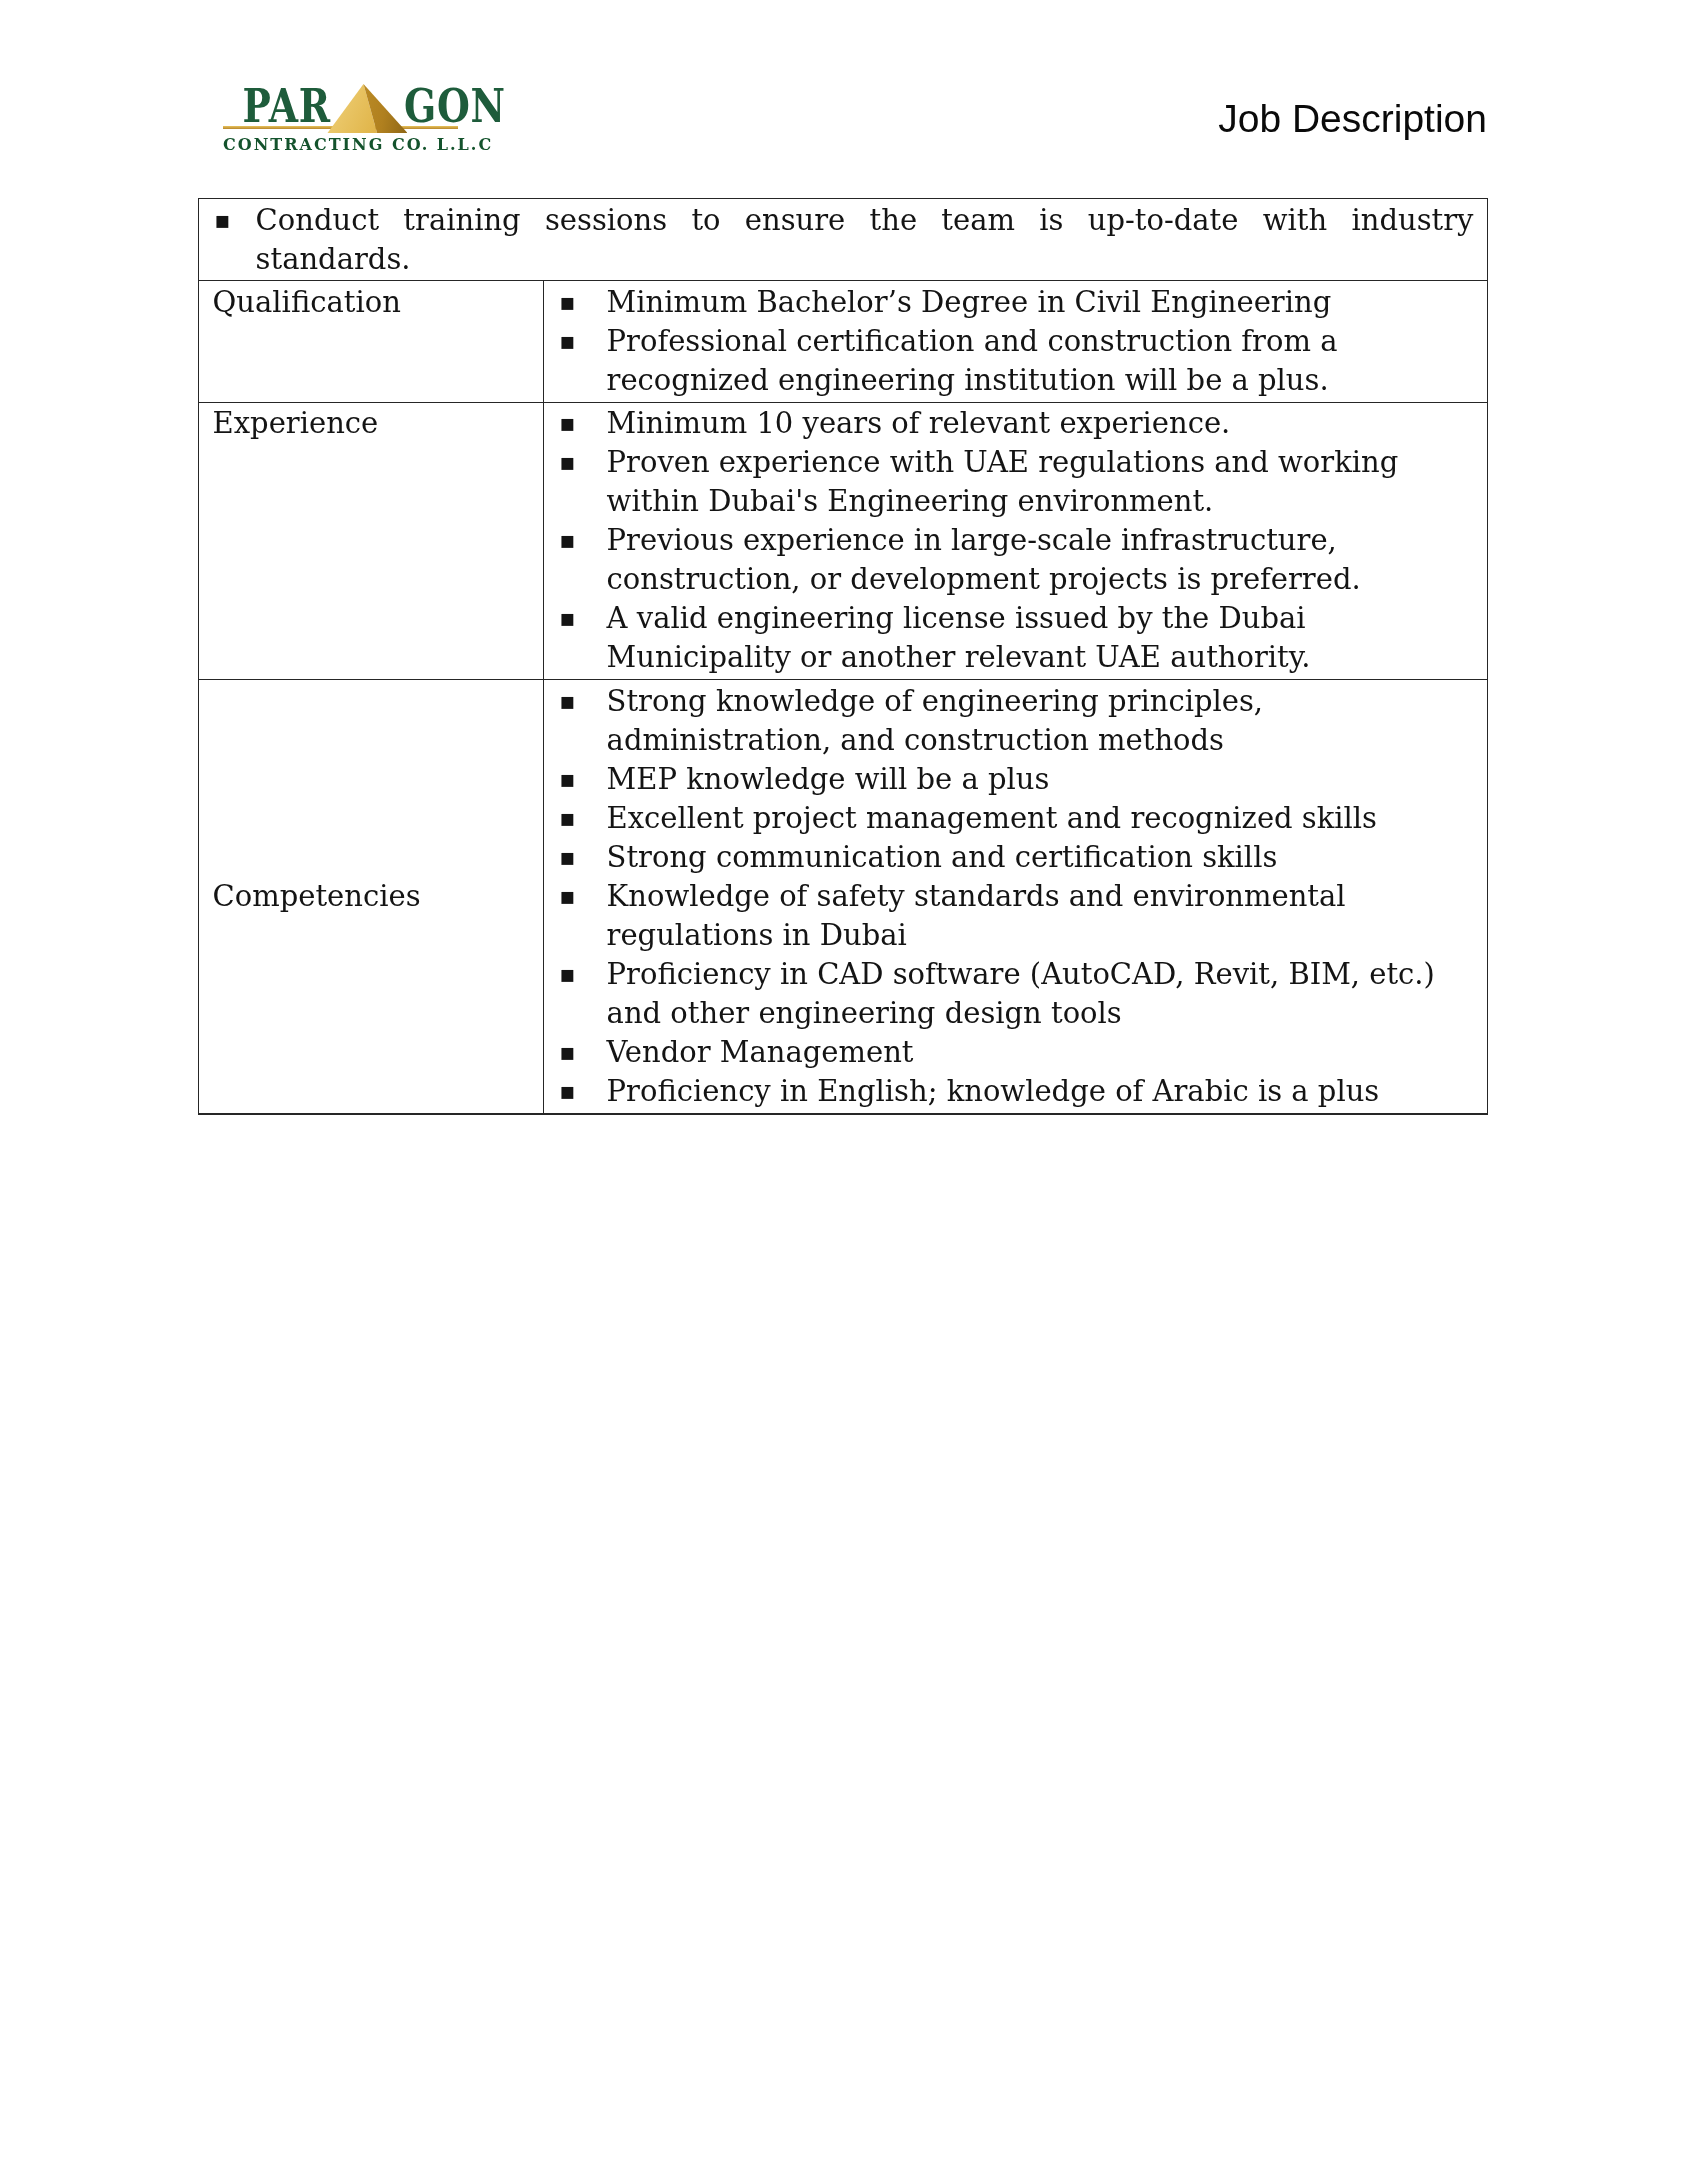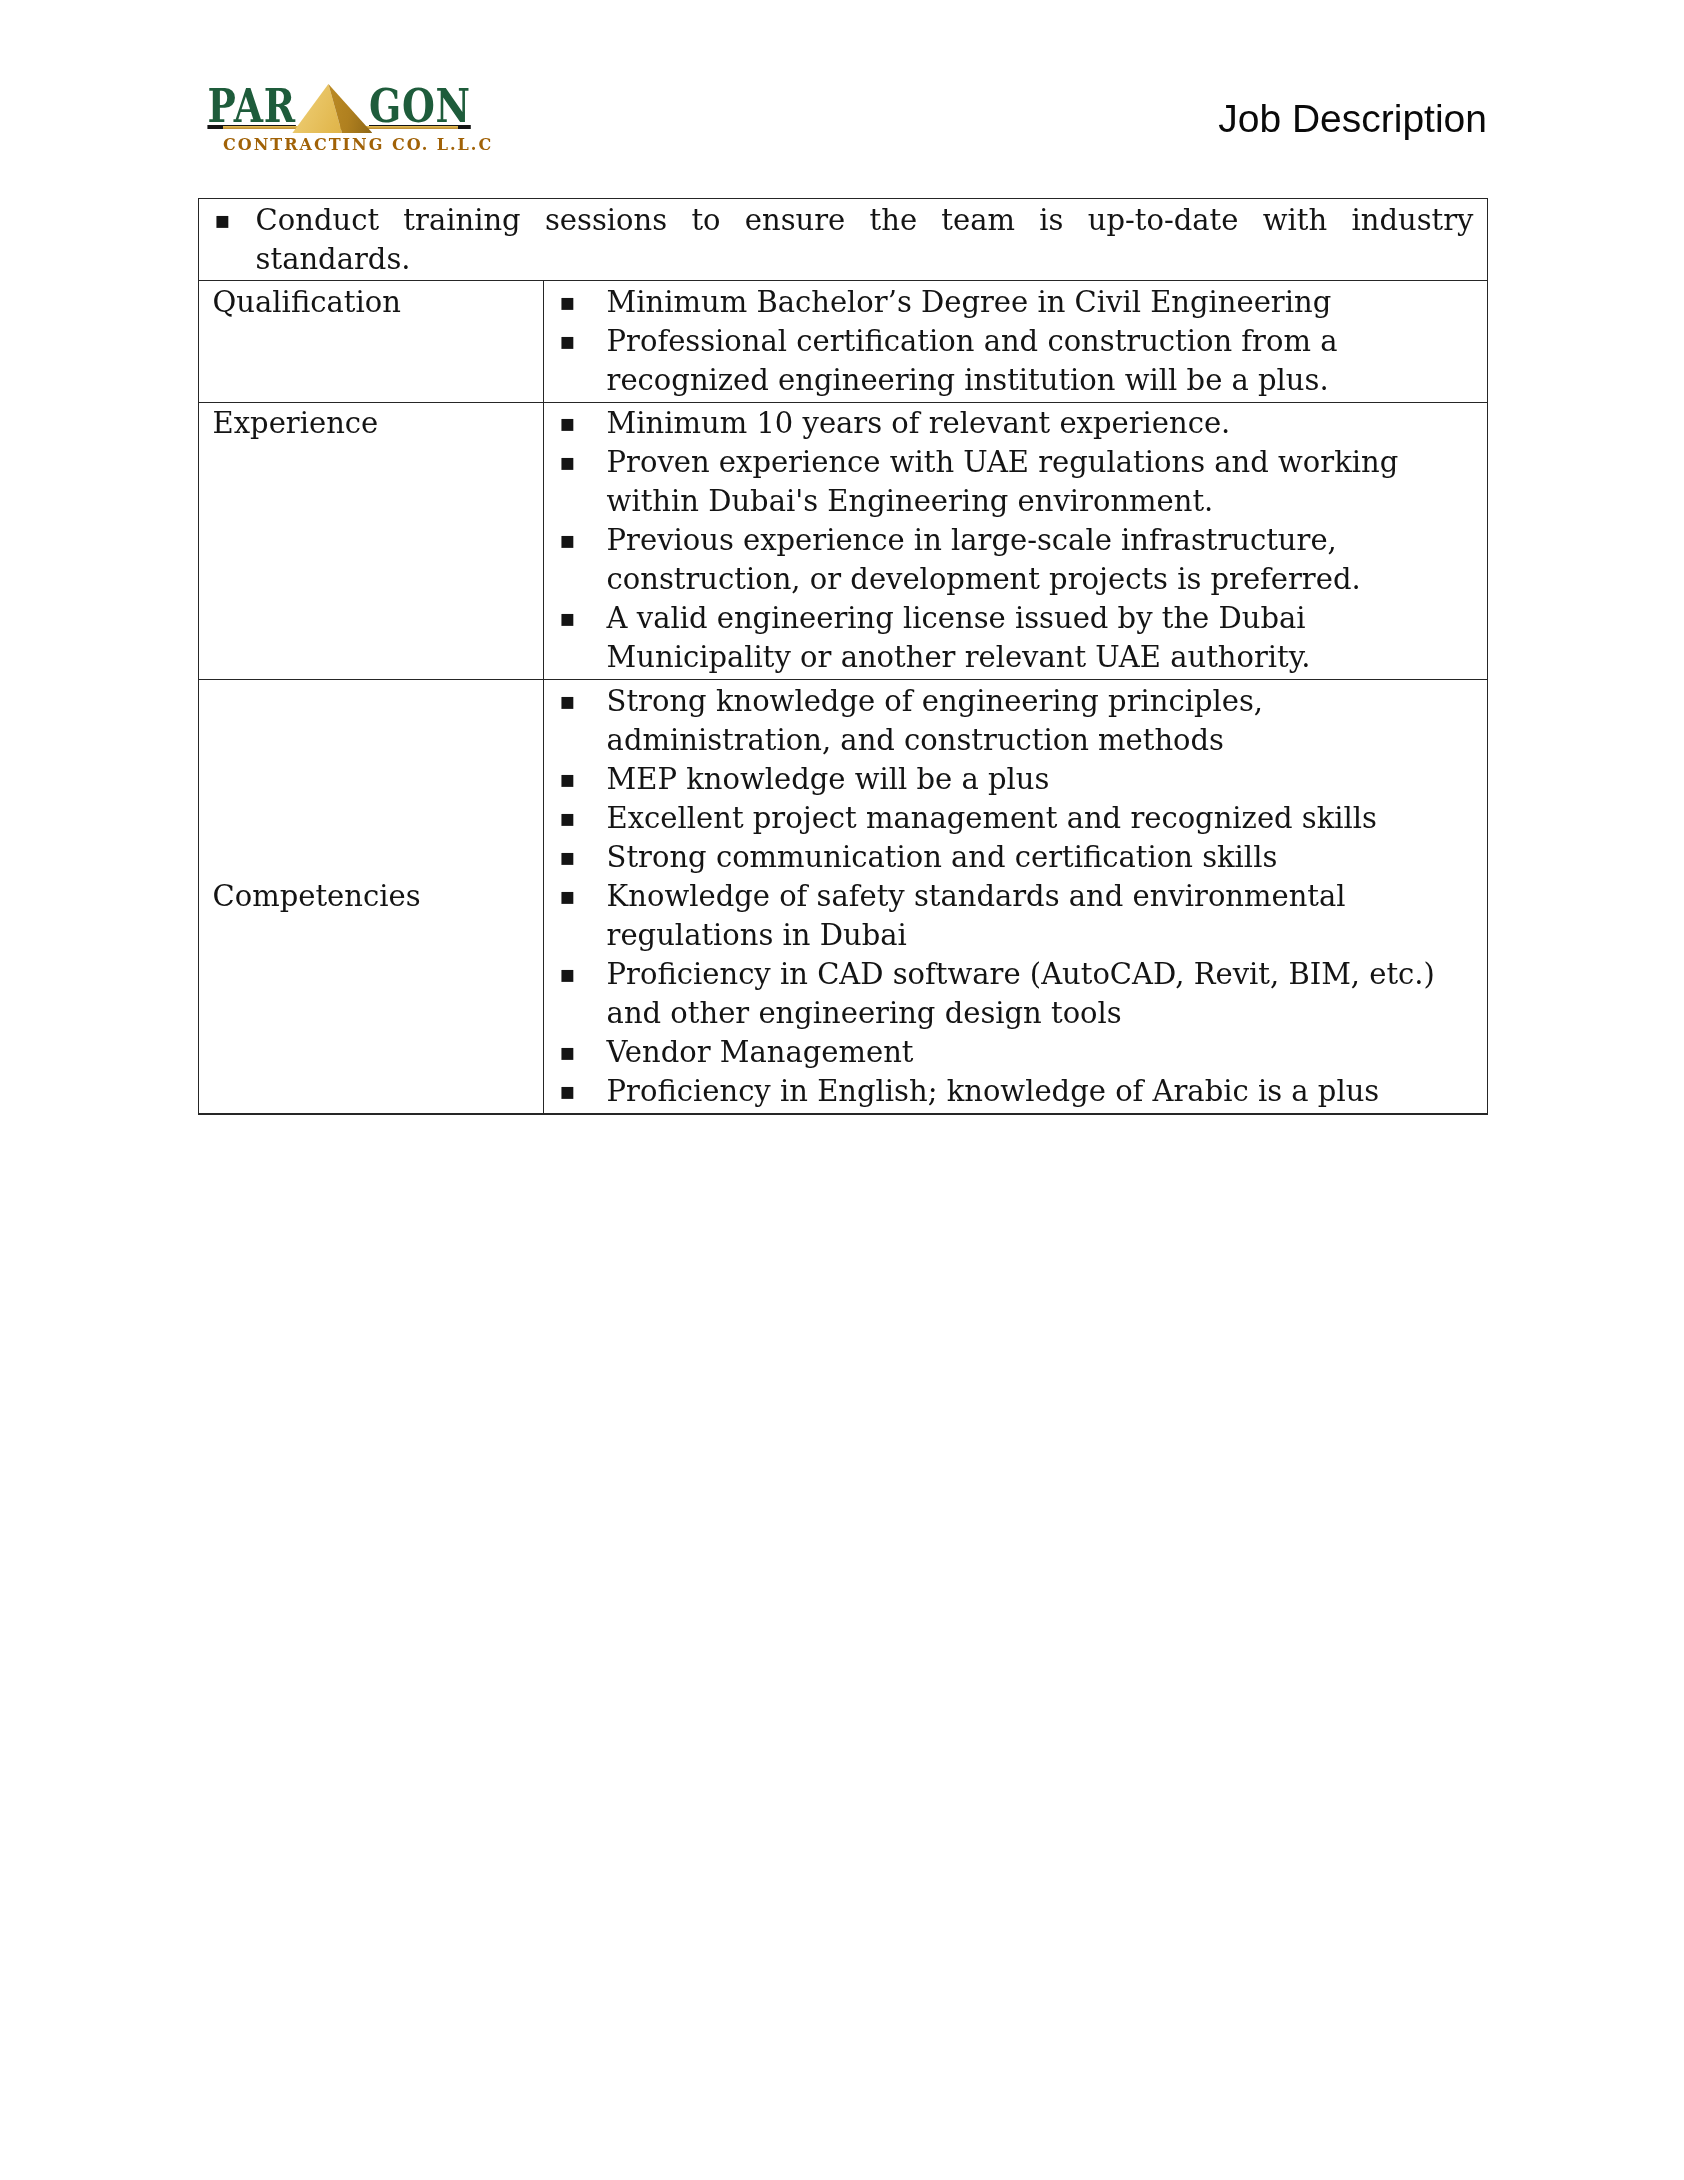--- a/index.html
+++ b/index.html
@@ -18,23 +18,22 @@
   .logo {
     position: absolute;
     left: 223px;
     top: 78px;
     width: 235px;
   }
   .logo-word {
     position: relative;
     display: flex;
     align-items: flex-end;
-    justify-content: center;
+    justify-content: space-between;
     height: 49px;
-    text-decoration: underline;
   }
   .logo-letters {
     font-family: "DejaVu Serif", serif;
     font-weight: 700;
     font-size: 46px;
     line-height: 41px;
     letter-spacing: 0.9px;
     color: #1E5C3B;
     transform: scaleX(0.82);
   }
@@ -68,21 +67,21 @@
     background: linear-gradient(100deg, #C9992E 0%, #B0801F 70%, #8F6716 100%);
     clip-path: polygon(45% 0%, 62% 100%, 100% 100%);
   }
   .logo-subtext {
     margin-top: 7.7px;
     text-align: center;
     font-family: "DejaVu Serif", serif;
     font-weight: 700;
     font-size: 16px;
     letter-spacing: 2px;
-    color: #a16207;
+    color: #14532d;
     white-space: nowrap;
   }
 
   .page-title {
     position: absolute;
     top: 97px;
     right: 198px;
     font-family: "Liberation Sans", sans-serif;
     font-size: 39px;
     line-height: 43px;

